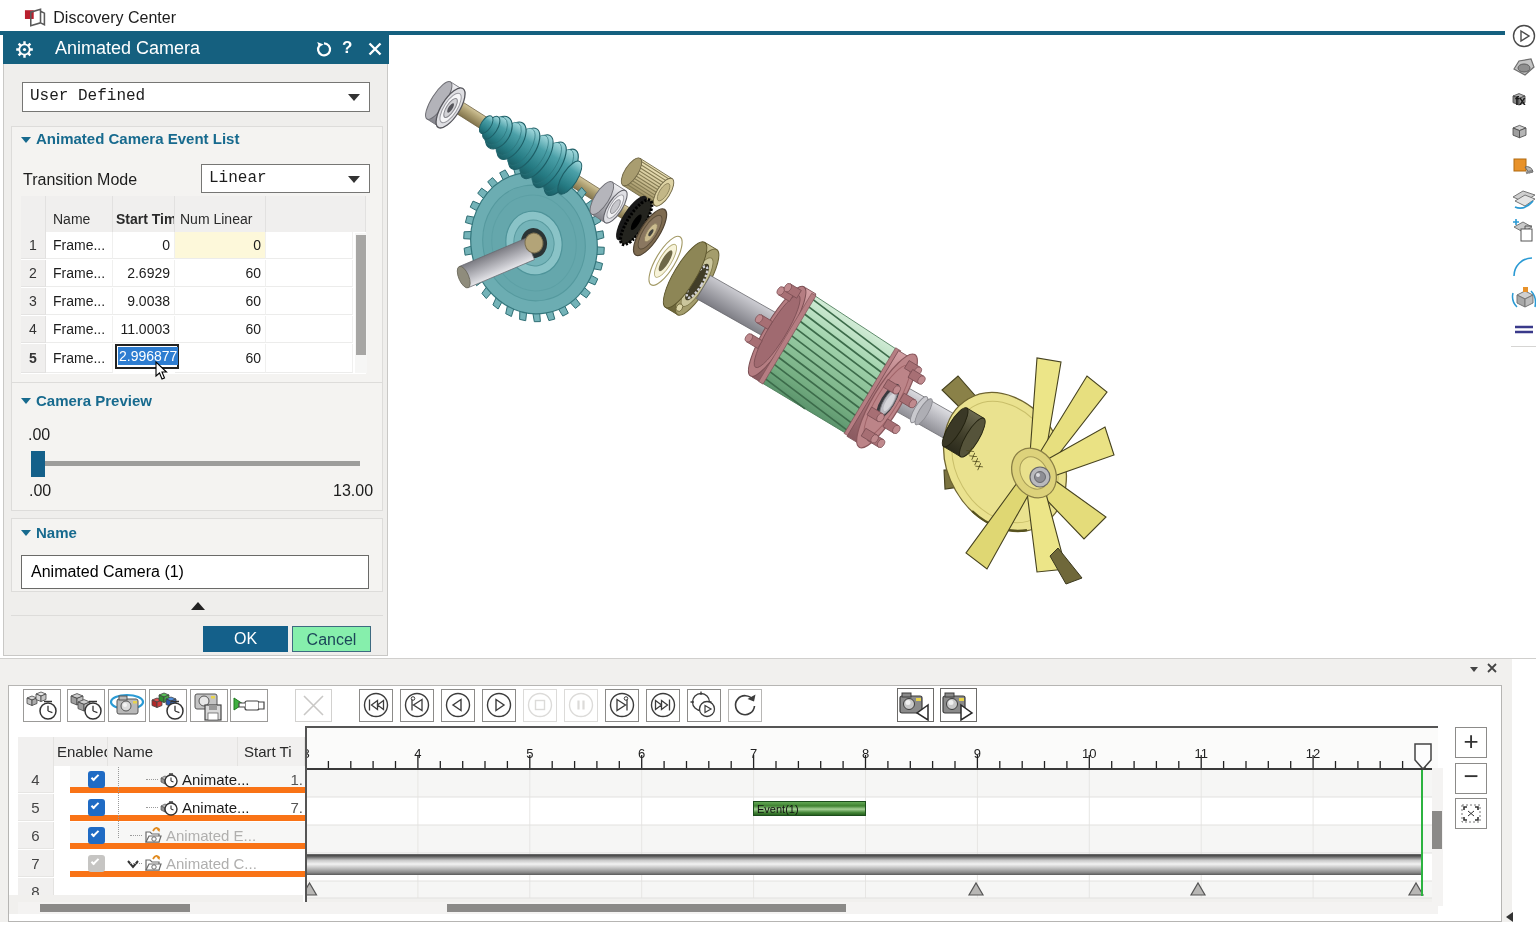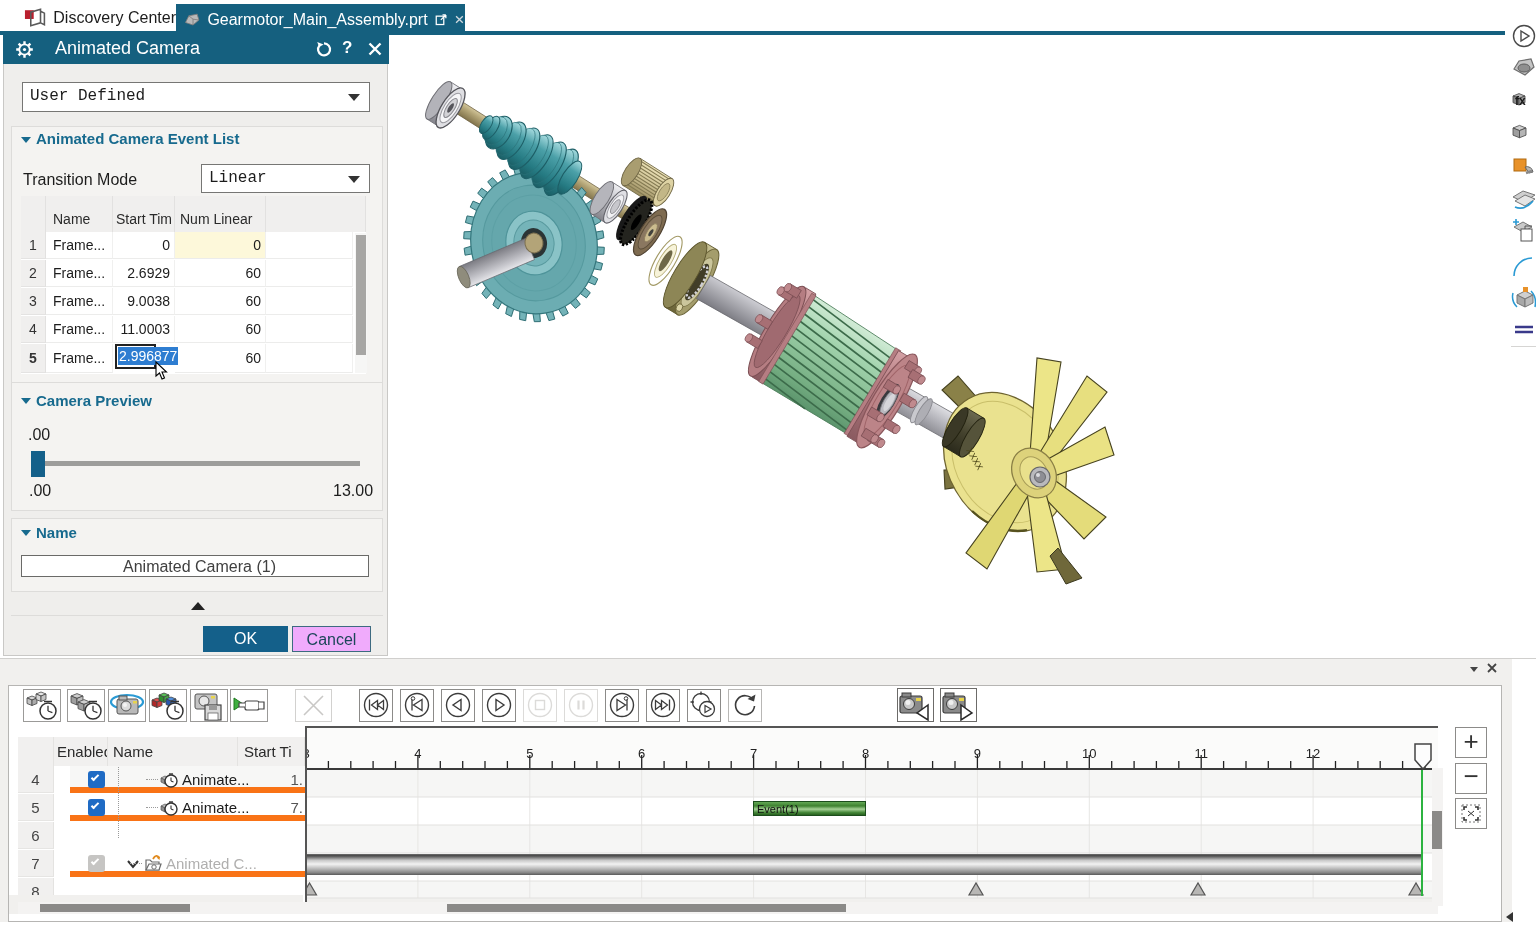--- a/index.html
+++ b/index.html
@@ -25,21 +25,21 @@
 .combo .arr { position:absolute; right:9px; top:11px; width:0; height:0; border-left:6px solid transparent; border-right:6px solid transparent; border-top:7px solid #333; }
 
 #dtable { position:absolute; left:17px; top:161px; width:345px; height:178px; background:#fff; font-size:14px; }
 #dtable .hdr { position:absolute; top:0; height:36px; background:#f0efee; border-right:1px solid #e2e1e0; color:#2a2a2a; }
 #dtable .rnum { position:absolute; left:0; width:25px; background:#f0efee; border-bottom:1px solid #e4e3e2; border-right:1px solid #e2e1e0; text-align:center; color:#333; }
 #dtable .cell { position:absolute; border-bottom:1px solid #ececeb; border-right:1px solid #f0f0ef; text-align:right; color:#1c1c1c; }
 
 #slider-track { position:absolute; left:27px; top:426px; width:329px; height:5px; background:#9d9d9b; }
 #slider-handle { position:absolute; left:27px; top:416px; width:14px; height:26px; background:#14608a; }
 
-#nameinput { position:absolute; left:17px; top:520px; width:348px; height:22px; background:#fff; border:1px solid #6a6a68; font-size:16px; color:#404040; line-height:27px; padding-left:9px;text-align:center; }
+#nameinput { position:absolute; left:17px; top:520px; width:348px; height:34px; background:#fff; border:1px solid #6a6a68; font-size:16px; color:#000000; line-height:27px; padding-left:9px; }
 .btn { position:absolute; top:591px; height:26px; font-size:16px; text-align:center; line-height:25px; }
 
 #rtools { position:absolute; left:1505px; top:0; width:31px; height:931px; background:#fff; }
 #rtools-line { position:absolute; left:1505px; top:35px; width:1px; height:896px; background:#d6d5d3; }
 
 #bpanel { position:absolute; left:0; top:658px; width:1536px; height:264px; background:#f1f0ee; border-top:1px solid #d0cfcd; }
 #bpanel-inner { position:absolute; left:8px; top:26px; width:1494px; height:237px; background:#fff; border:1px solid #b6b5b3; }
 
 #btab { position:absolute; left:9px; top:50px; width:287px; height:160px; font-size:15px; background:#fff; overflow:hidden; }
 #btab .bh { position:absolute; top:1px; height:29px; background:#f1f0ef; color:#2a2a2a; border-right:1px solid #e4e3e1;}
@@ -59,34 +59,20 @@
 <body>
 <div id="tabbar">
   <div id="tealline"></div>
   <div id="tab1">
     <svg width="26" height="24" viewBox="0 0 26 24" style="margin-left:23px">
       <rect x="2" y="4" width="9" height="9" fill="#b91f2e"></rect>
       <path d="M8 20 L8 6 L18 3 L18 17 Z M18 5 L22 7 L22 19 L18 17" fill="none" stroke="#5a5a5a" stroke-width="1.6"></path>
     </svg>
     <span style="margin-left:5px">Discovery Center</span>
   </div>
-  <div id="tab2">
-    <svg width="22" height="20" viewBox="0 0 22 20" style="margin-left:7px">
-      <path d="M3 13 L7 5 L17 3 L19 10 L12 16 Z" fill="#b9b9b9" stroke="#7c7c7c"></path>
-      <path d="M7 5 L12 9 L12 16 M12 9 L19 10" fill="none" stroke="#7c7c7c"></path>
-    </svg>
-    <span style="margin-left:6px">Gearmotor_Main_Assembly.prt</span>
-    <svg width="15" height="15" viewBox="0 0 15 15" style="margin-left:7px">
-      <rect x="1.5" y="3.5" width="9" height="10" fill="none" stroke="#fff" stroke-width="1.5"></rect>
-      <path d="M7 8 L13 2 M13 2 L9 2 M13 2 L13 6" stroke="#fff" stroke-width="1.5" fill="none"></path>
-    </svg>
-    <svg width="13" height="13" viewBox="0 0 13 13" style="margin-left:7px">
-      <path d="M2.5 2.5 L10.5 10.5 M10.5 2.5 L2.5 10.5" stroke="#cfd8dd" stroke-width="1.6"></path>
-    </svg>
-  </div>
 </div>
 
 <div id="dlg">
   <div id="dlghdr">
     <svg width="19" height="19" viewBox="0 0 19 19" style="position:absolute;left:12px;top:6px">
       <g fill="none" stroke="#fff" stroke-width="1.8">
         <circle cx="9.5" cy="9.5" r="5.2"></circle>
         <circle cx="9.5" cy="9.5" r="1.6" fill="#fff" stroke="none"></circle>
         <g stroke-width="2.4">
           <path d="M9.5 1.2 L9.5 4 M9.5 15 L9.5 17.8 M1.2 9.5 L4 9.5 M15 9.5 L17.8 9.5 M3.6 3.6 L5.7 5.7 M13.3 13.3 L15.4 15.4 M15.4 3.6 L13.3 5.7 M5.7 13.3 L3.6 15.4"></path>
@@ -114,21 +100,21 @@
   <span class="grphead" style="top:95px;">Animated Camera Event List</span>
   <span style="position:absolute; left:19px; top:136px; font-size:16px; color:#1c1c1c;">Transition Mode</span>
   <div class="combo" style="left:197px; top:129px; width:169px; height:29px;">
     <span class="txt">Linear</span>
       <span class="arr"></span>
   </div>
   <div id="dtable">
 
     <div class="hdr" style="left:0; width:25px;"></div>
     <div class="hdr" style="left:25px; width:67px; padding:15px 0 0 7px;">Name</div>
-    <div class="hdr" style="left:92px; width:62px; padding:15px 0 0 3px; font-weight:normal; overflow:hidden; white-space:nowrap;">Start Tim</div>
+    <div class="hdr" style="left:92px; width:62px; padding:15px 0 0 3px; font-weight:bold; overflow:hidden; white-space:nowrap;">Start Tim</div>
     <div class="hdr" style="left:154px; width:91px; padding:15px 0 0 5px;">Num Linear</div>
     <div class="hdr" style="left:245px; width:100px;"></div>
 
     <div class="rnum" style="top:36px; height:27px; line-height:27px;">1</div>
     <div class="rnum" style="top:64px; height:27px; line-height:27px;">2</div>
     <div class="rnum" style="top:92px; height:27px; line-height:27px;">3</div>
     <div class="rnum" style="top:120px; height:27px; line-height:27px;">4</div>
     <div class="rnum" style="top:148px; height:29px; line-height:29px; font-weight:bold;">5</div>
 
     <div class="cell" style="left:25px; top:36px; width:67px; height:27px; line-height:27px; text-align:left; padding-left:7px;">Frame...</div>
@@ -147,21 +133,21 @@
     <div class="cell" style="left:154px; top:92px; width:91px; height:27px; line-height:27px; padding-right:4px;">60</div>
     <div class="cell" style="left:154px; top:120px; width:91px; height:27px; line-height:27px; padding-right:4px;">60</div>
     <div class="cell" style="left:154px; top:148px; width:91px; height:29px; line-height:29px; padding-right:4px;">60</div>
 
     <div class="cell" style="left:245px; top:36px; width:87px; height:27px;"></div>
     <div class="cell" style="left:245px; top:64px; width:87px; height:27px;"></div>
     <div class="cell" style="left:245px; top:92px; width:87px; height:27px;"></div>
     <div class="cell" style="left:245px; top:120px; width:87px; height:27px;"></div>
     <div class="cell" style="left:245px; top:148px; width:87px; height:29px;"></div>
 
-    <div style="position:absolute; left:94px; top:148px; width:41px; height:25px; background:#fff; border:2px solid #222;">
+    <div style="position:absolute; left:94px; top:148px; width:64px; height:25px; background:#fff; border:2px solid #222;">
       <span style="position:absolute; left:1px; top:1px; background:#2e7dd1; color:#fff; font-size:14px; padding:1px 1px;">2.996877</span>
     </div>
 
     <div style="position:absolute; left:334px; top:37px; width:12px; height:140px; background:#f6f6f5;">
       <div style="position:absolute; left:1px; top:2px; width:10px; height:120px; background:#a7a6a4;"></div>
     </div>
   </div>
 
   <svg width="18" height="20" viewBox="0 0 18 20" style="position:absolute; left:148px; top:326px; z-index:9;">
     <path d="M4 1 L4 15 L7.5 12 L10 18 L12.5 17 L10 11 L14.5 11 Z" fill="#fff" stroke="#000" stroke-width="1.1"></path>
@@ -177,21 +163,21 @@
   <span style="position:absolute; left:329px; top:447px; font-size:16px; color:#1c1c1c;">13.00</span>
 
   <div class="grpbox" style="top:483px; height:74px;"></div>
   <span class="tri-down" style="left:17px; top:495px;"></span>
   <span class="grphead" style="top:489px;">Name</span>
   <input id="nameinput" value="Animated Camera (1)" readonly="" style="">
 
   <div style="position:absolute; left:187px; top:567px; width:0; height:0; border-left:7px solid transparent; border-right:7px solid transparent; border-bottom:8px solid #222;"></div>
   <div style="position:absolute; left:7px; top:580px; width:372px; height:1px; background:#dddcda;"></div>
   <div class="btn" style="left:199px; width:85px; background:#14608a; color:#fff;">OK</div>
-  <div class="btn" style="left:288px; width:79px; background:#f0abfc; border:1px solid #3d6a80; color:#1c4659;">Cancel</div>
+  <div class="btn" style="left:288px; width:79px; background:#86efac; border:1px solid #3d6a80; color:#1c4659;">Cancel</div>
 </div>
 
 <svg id="model" width="720" height="560" viewBox="0 0 720 560" style="position:absolute;left:410px;top:50px">
 <defs>
 <linearGradient id="tan" x1="0" y1="0" x2="0" y2="1">
  <stop offset="0" stop-color="#d2c59a"></stop>
         <stop offset="0.35" stop-color="#b4a678"></stop>
         <stop offset="1" stop-color="#82744c"></stop>
 </linearGradient>
 <linearGradient id="teal" x1="0" y1="0" x2="0" y2="1">
@@ -641,20 +627,34 @@
               <polygon points="9,6 9,10 5,12 5,8" fill="#a5a5a5" stroke="#555" stroke-width="0.7"></polygon>
               <circle cx="11" cy="9" r="6" fill="#fff" stroke="#333" stroke-width="1.4"></circle>
               <path d="M11,9 L11,5.5 M11,9 L13.5,10" stroke="#333" stroke-width="1.1"></path>
               <path d="M9,2 L13,2" stroke="#333" stroke-width="1.4"></path>
             </g>
           </svg>
 <span style="position:absolute;left:112px;top:5px;font-size:15px;color:#1c1c1c">Animate...</span>
 <span style="position:absolute;left:205px;top:5px;width:28px;text-align:right;font-size:15px;color:#555">7.</span>
 </div>
 <div class="brn" style="top:86px;height:27px;line-height:27px">6</div>
+<div class="brow" style="top:86px;height:27px;background:#f7f7f6">
+<span style="position:absolute;left:18px;top:5px;width:17px;height:17px;background:#1f6bc4;border-radius:3px">
+            <span style="position:absolute;left:3px;top:4px;width:8px;height:4px;border-left:2px solid #fff;border-bottom:2px solid #fff;transform:rotate(-45deg)"></span>
+          </span>
+<span style="position:absolute;left:60px;top:13px;width:12px;border-top:1px dotted #9a9a9a"></span>
+<svg width="18" height="20" viewBox="0 0 18 20" style="position:absolute;left:74px;top:4px">
+            <path d="M2,6 L2,16 L15,16 L15,8 L8,8 L6,6 Z" fill="#fff" stroke="#6a6a6a" stroke-width="1.2"></path>
+            <path d="M2,16 L5,10 L17,10 L15,16 Z" fill="#fdfdfd" stroke="#6a6a6a" stroke-width="1.2"></path>
+            <path d="M9,5 C11,1 14,1 15,4" fill="none" stroke="#e08a1e" stroke-width="1.8"></path>
+            <path d="M15.5,6 L16,2.5 L12.5,3.5" fill="#e08a1e"></path>
+            <circle cx="10" cy="13" r="2.2" fill="none" stroke="#6a6a6a" stroke-width="1"></circle>
+          </svg>
+<span style="position:absolute;left:96px;top:5px;font-size:15px;color:#b0afae">Animated E...</span>
+</div>
 <div class="brn" style="top:114px;height:27px;line-height:27px">7</div>
 <div class="brow" style="top:114px;height:27px;background:#fff">
 <span style="position:absolute;left:18px;top:5px;width:17px;height:17px;background:#c6c5c3;border-radius:3px">
             <span style="position:absolute;left:3px;top:4px;width:8px;height:4px;border-left:2px solid #fff;border-bottom:2px solid #fff;transform:rotate(-45deg)"></span>
           </span>
 <svg width="12" height="10" viewBox="0 0 12 10" style="position:absolute;left:57px;top:9px">
             <path d="M1,2 L6,8 L11,2" fill="none" stroke="#333" stroke-width="2"></path>
           </svg>
 <span style="position:absolute;left:60px;top:13px;width:12px;border-top:1px dotted #9a9a9a"></span>
 <svg width="18" height="20" viewBox="0 0 18 20" style="position:absolute;left:74px;top:4px">

